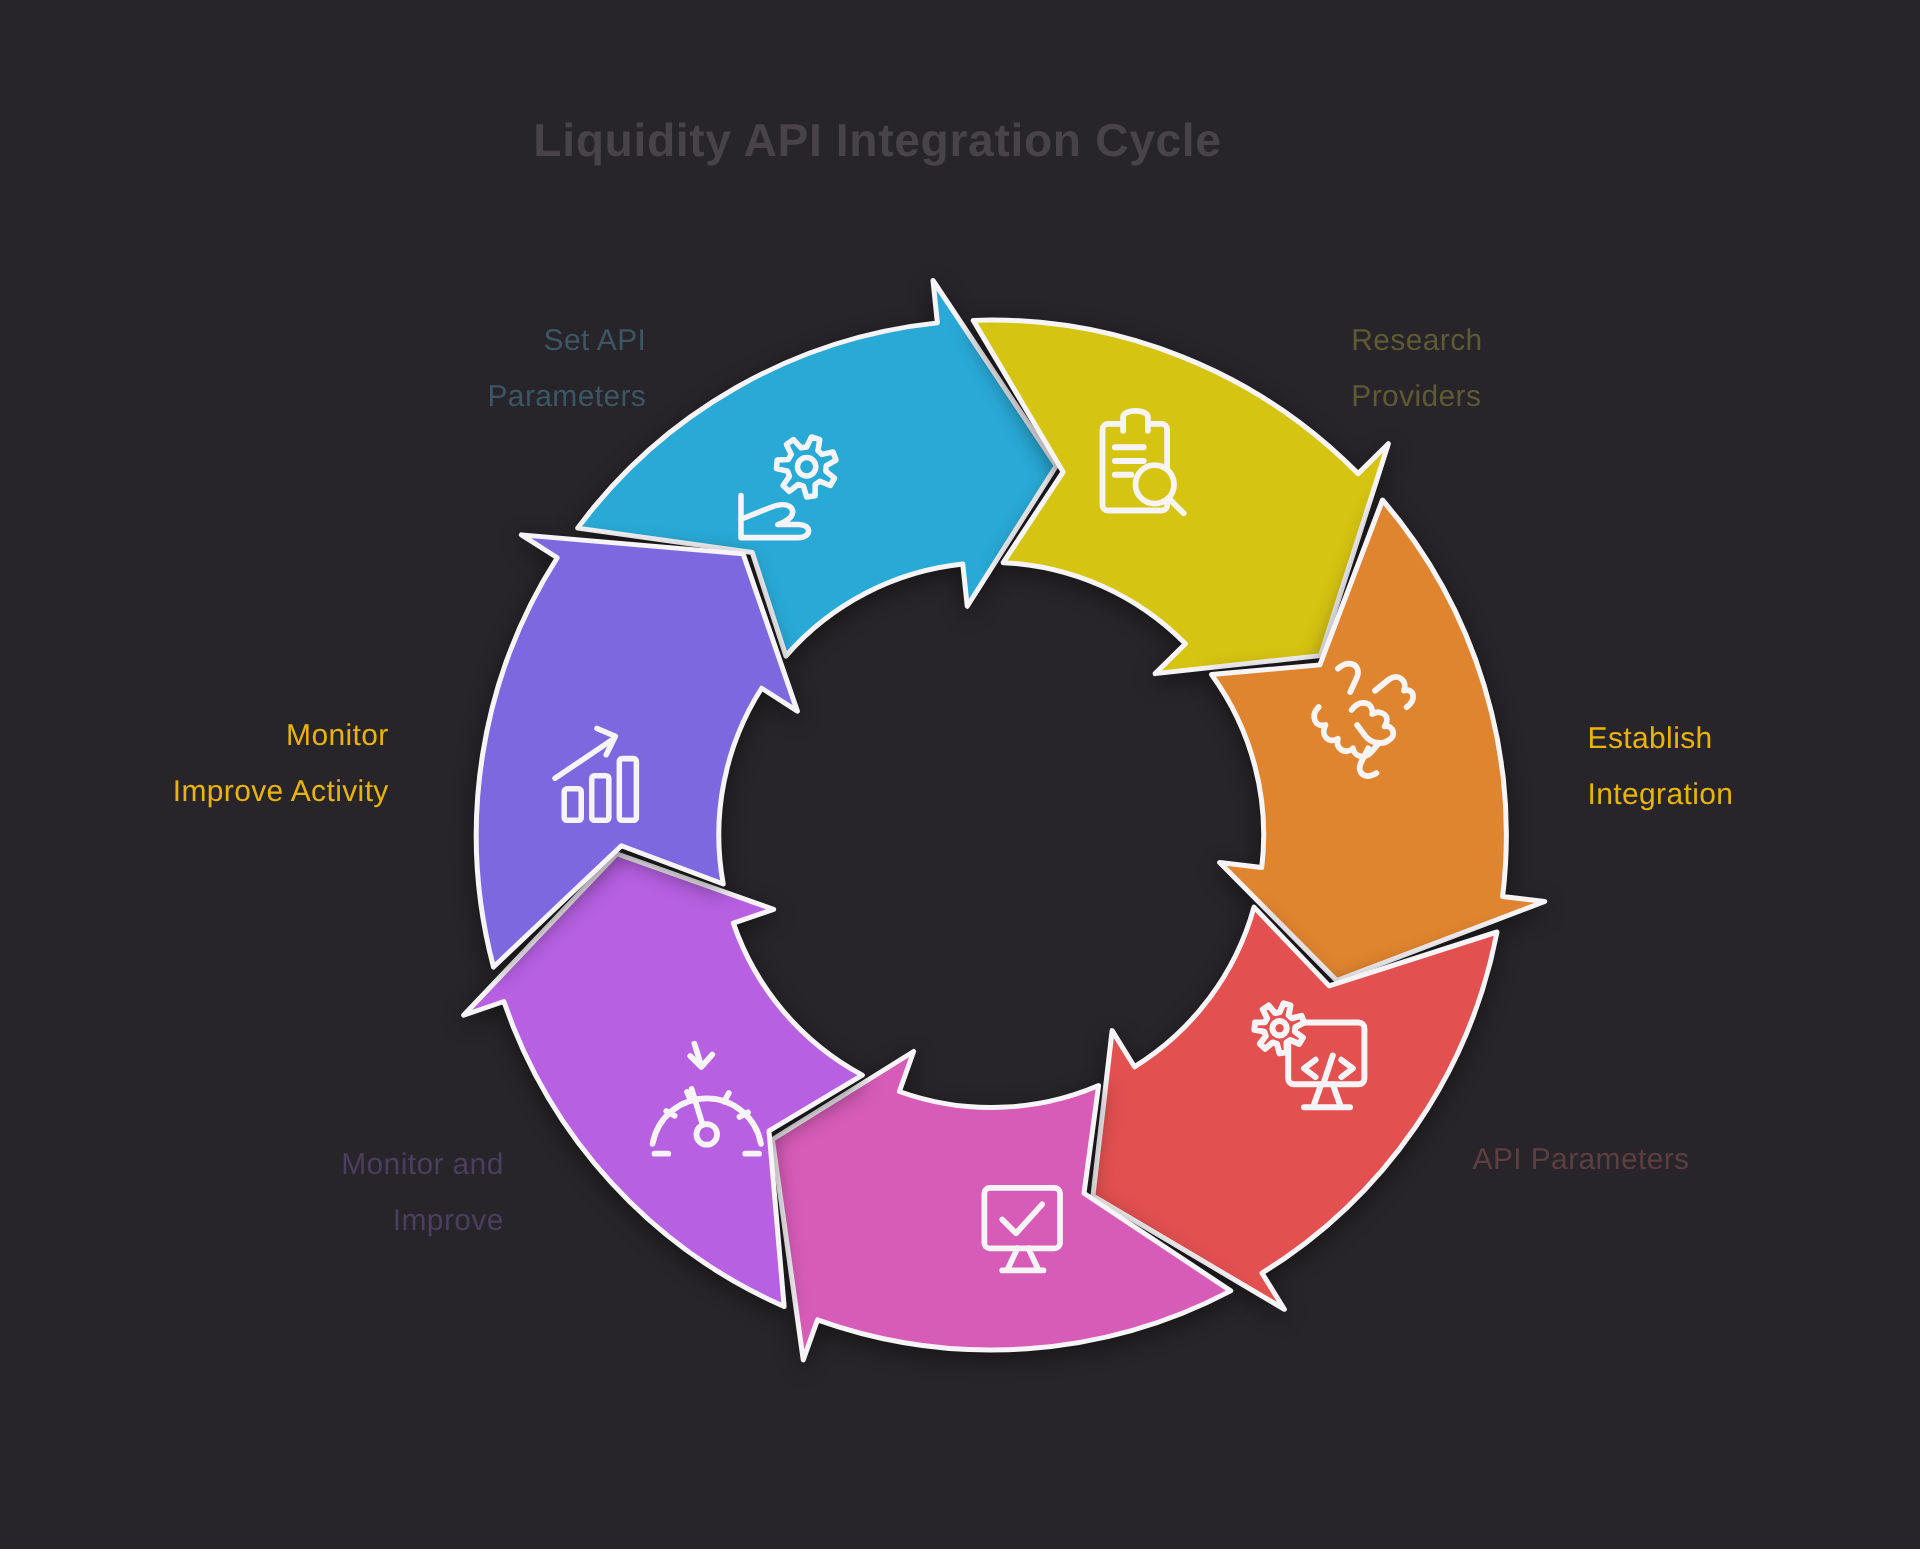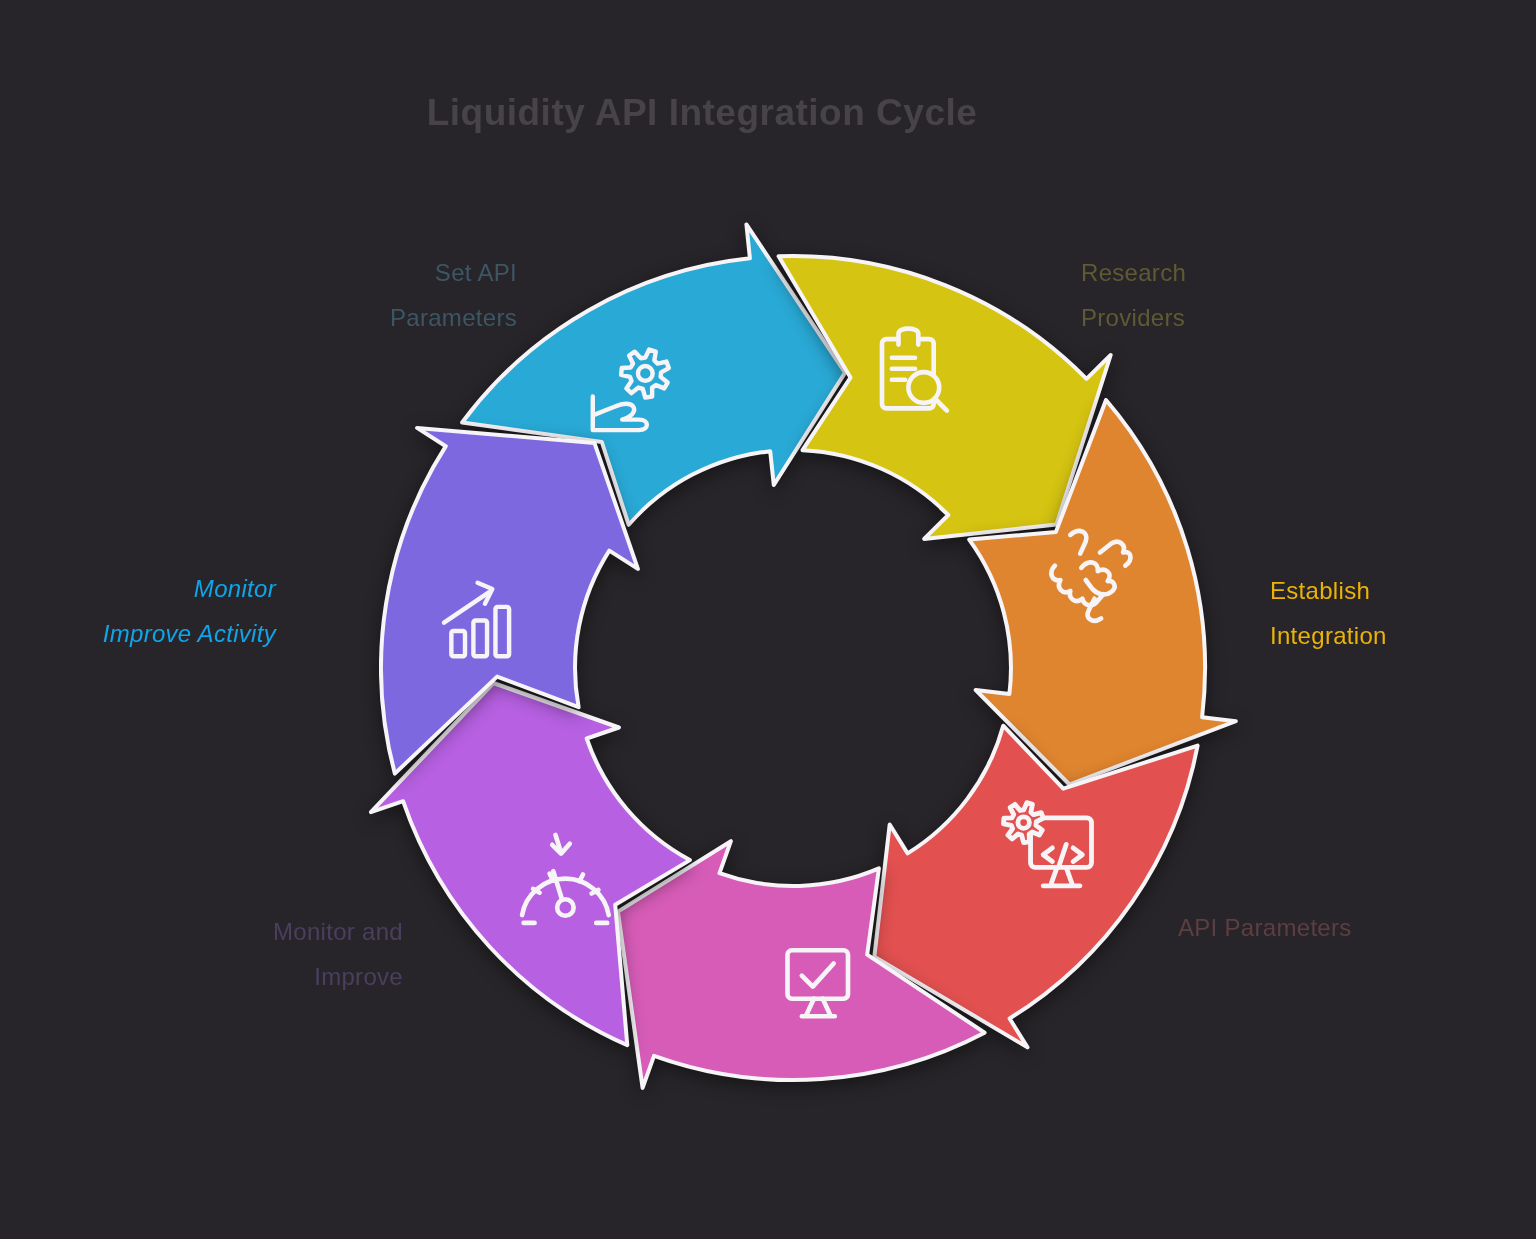--- a/index.html
+++ b/index.html
@@ -113,18 +113,18 @@
   <div class="step-label align-left" style="left: 1178px; top: 905px; color: rgb(93, 62, 65);">
     <span>API Parameters</span>
   </div>
 
 
   <div class="step-label align-right" style="right: 1133px; top: 909px; color: rgb(74, 63, 94);">
     <span>Monitor and</span><br>
     <span>Improve</span>
   </div>
 
-  <div class="step-label align-right" style="right: 1260px; top: 566px; color: #0ea5e9; font-style: italic;">
+  <div class="step-label align-right" style="right: 1225px; top: 566px; color: #eab308;">
     <span>Monitor</span><br>
     <span>Improve Activity</span>
   </div>
 
 </div>
 
 </body></html>

